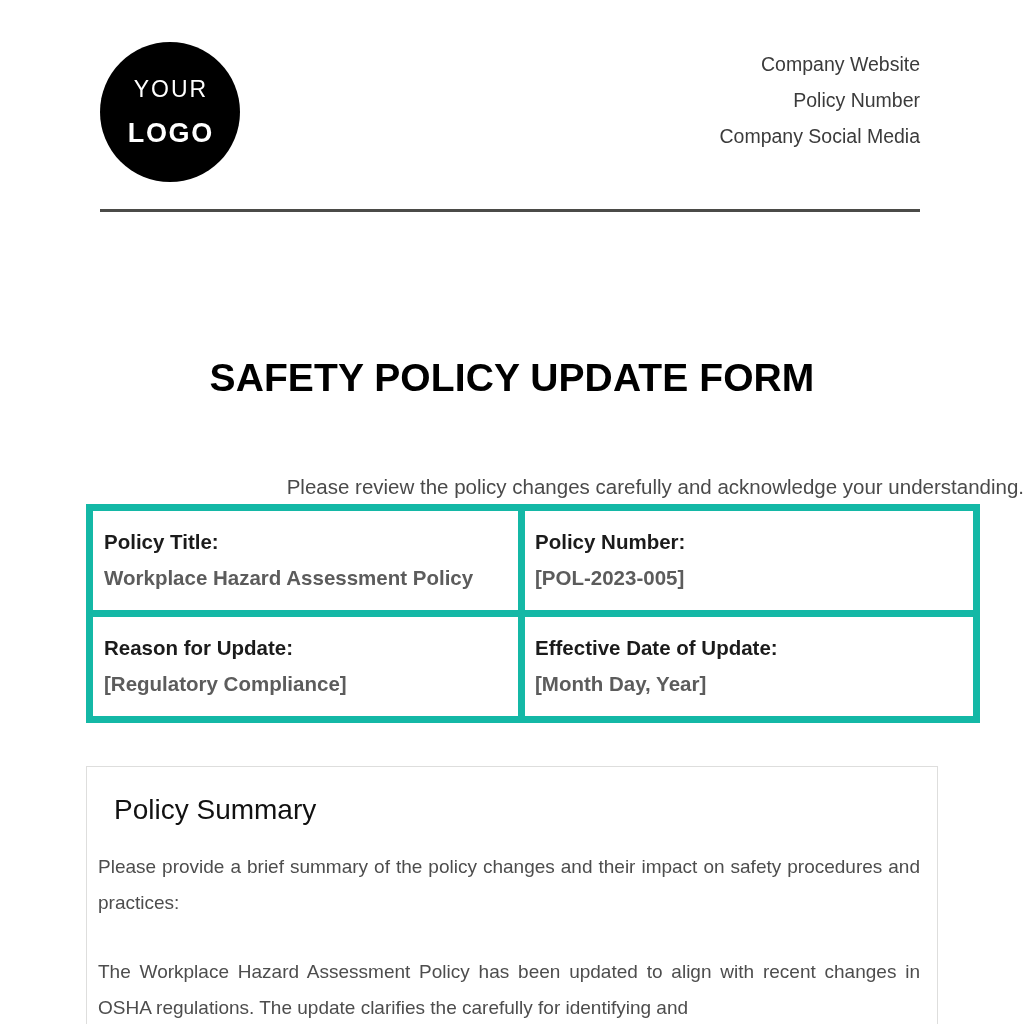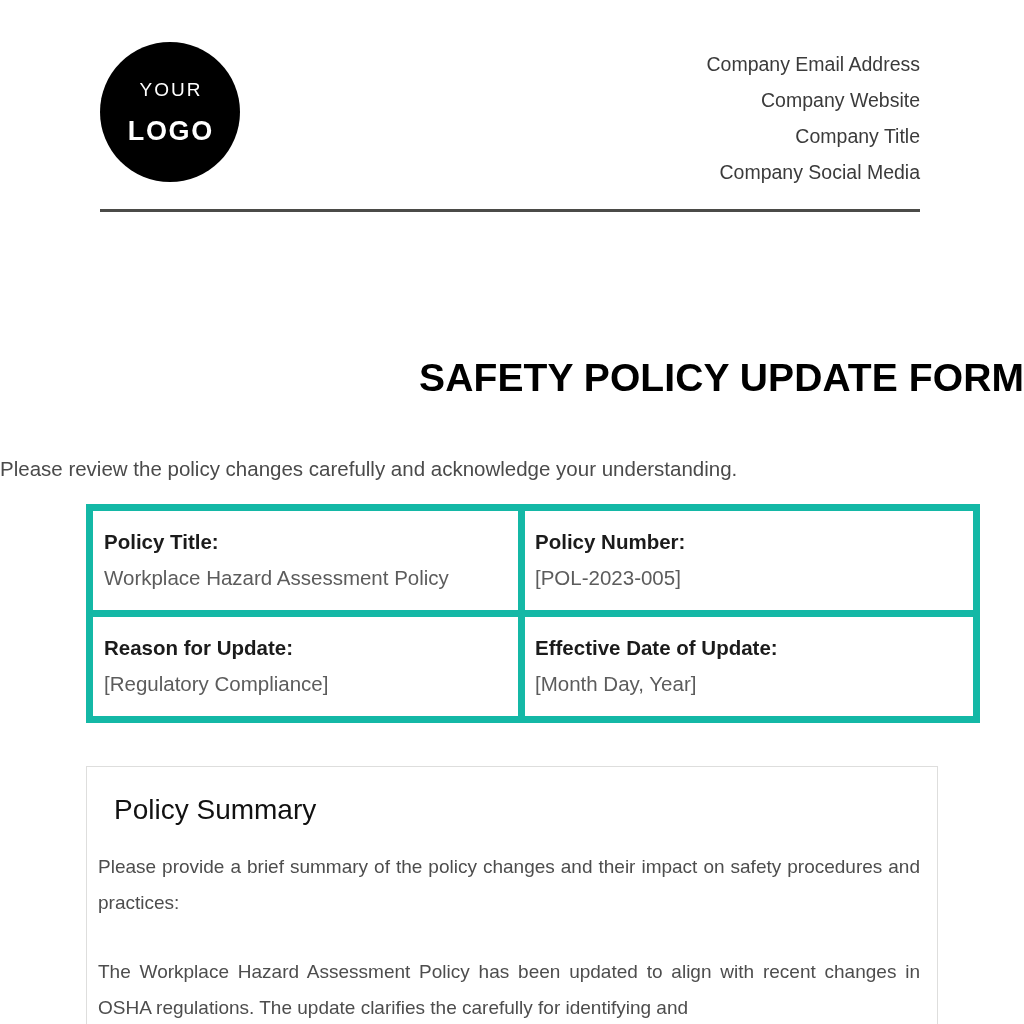--- a/index.html
+++ b/index.html
@@ -42,21 +42,21 @@
     background: #000000;
     display: flex;
     flex-direction: column;
     align-items: center;
     justify-content: center;
     flex: 0 0 auto;
     line-height: 1;
   }
   .logo-your {
     color: #ffffff;
-    font-size: 19px;
+    font-size: 23px;
     font-weight: 300;
     letter-spacing: 2.0px;
     text-indent: 2.0px;
     font-family: "Liberation Sans", sans-serif;
   }
   .logo-logo {
     color: #ffffff;
     font-size: 27px;
     font-weight: 700;
     letter-spacing: 1.6px;
@@ -84,34 +84,34 @@
     height: 3px;
     background: #4b4b48;
   }
 
   
   .doc-title {
     position: absolute;
     left: 0;
     top: 354px;
     width: 1024px;
-    text-align: right;
+    text-align: center;
     font-size: 39px;
     font-weight: 700;
     letter-spacing: 0.1px;
     color: #000000;
     line-height: 48px;
   }
 
   .intro-line {
     position: absolute;
     left: 0;
-    top: 454px;
-    width: 1024px;
-    text-align: left;
+    top: 472px;
+    width: 1024px;
+    text-align: right;
     font-size: 20.5px;
     color: #4a4a4a;
     line-height: 30px;
   }
 
   
   .info-table {
     position: absolute;
     left: 86px;
     top: 504px;
@@ -130,21 +130,21 @@
 
   .cell-label {
     font-size: 20.5px;
     font-weight: 700;
     color: #1b1b1b;
     line-height: 25px;
     margin-bottom: 11px;
   }
   .cell-value {
     font-size: 20.5px;
-    font-weight: 400;
+    font-weight: 700;
     color: #5c5c5c;
     line-height: 25px;
   }
 
   
   .summary-panel {
     position: absolute;
     left: 86px;
     top: 766px;
     width: 852px;
@@ -180,23 +180,22 @@
 <div class="page">
 
   <div class="header">
 
     <div class="logo-badge">
       <div class="logo-your">YOUR</div>
       <div class="logo-logo">LOGO</div>
     </div>
 
     <div class="contact-block">
-      <div class="contact-line">Company Email Address</div>
       <div class="contact-line">Company Website</div>
-      <div class="contact-line">Company Title</div>
+      <div class="contact-line">Policy Number</div>
       <div class="contact-line">Company Social Media</div>
     </div>
 
   </div>
 
   <div class="header-rule"></div>
 
   <div class="doc-title">SAFETY POLICY UPDATE FORM</div>
   <div class="intro-line">Please review the policy changes carefully and acknowledge your understanding.</div>
 

